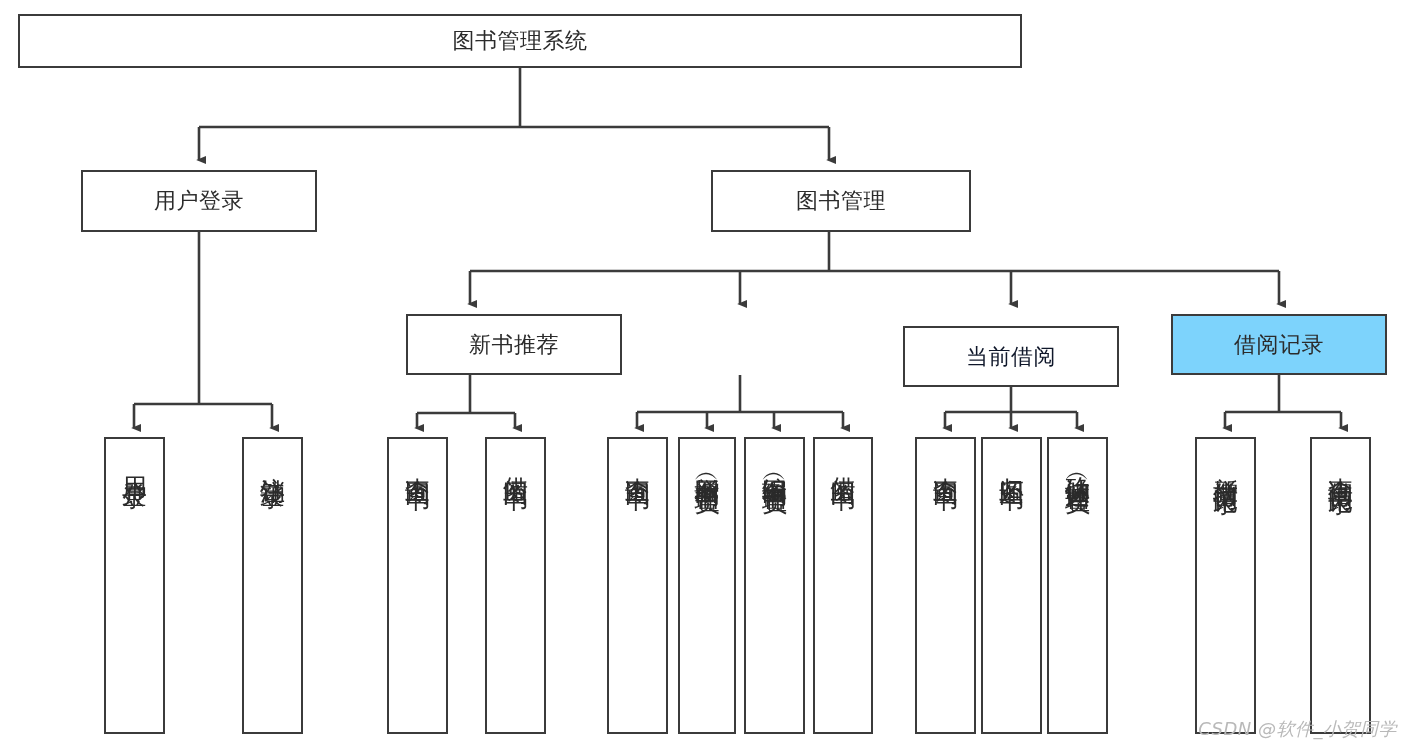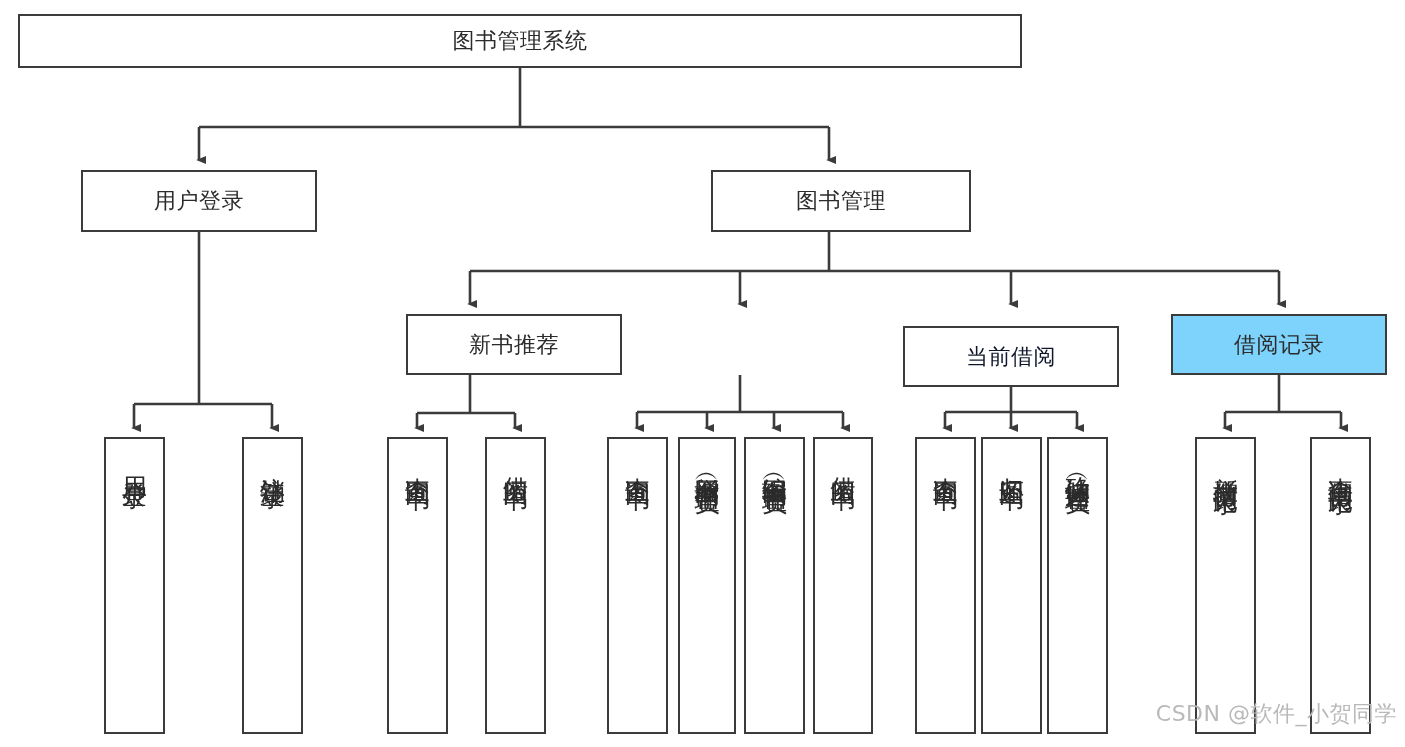--- a/index.html
+++ b/index.html
@@ -58,25 +58,26 @@
     letter-spacing: 3px;
     white-space: nowrap;
   }
   .node.vert.tall .label {
     font-size: 25px;
     letter-spacing: 2px;
   }
   #watermark {
     position: absolute;
     right: 8px;
-    bottom: 18px;
-    font-size: 22px;
+    bottom: 6px;
+    font-size: 18px;
     color: #b9b9b9;
     white-space: nowrap;
     letter-spacing: 0.5px;
+    font-style: italic;
   }
 </style>
 </head>
 <body>
 
 <div id="canvas">
 
   <svg id="edges" viewBox="0 0 1405 747" xmlns="http://www.w3.org/2000/svg">
     <defs>
       <marker id="arrow" markerWidth="10" markerHeight="10" refX="5" refY="7.2" orient="auto" markerUnits="userSpaceOnUse">

